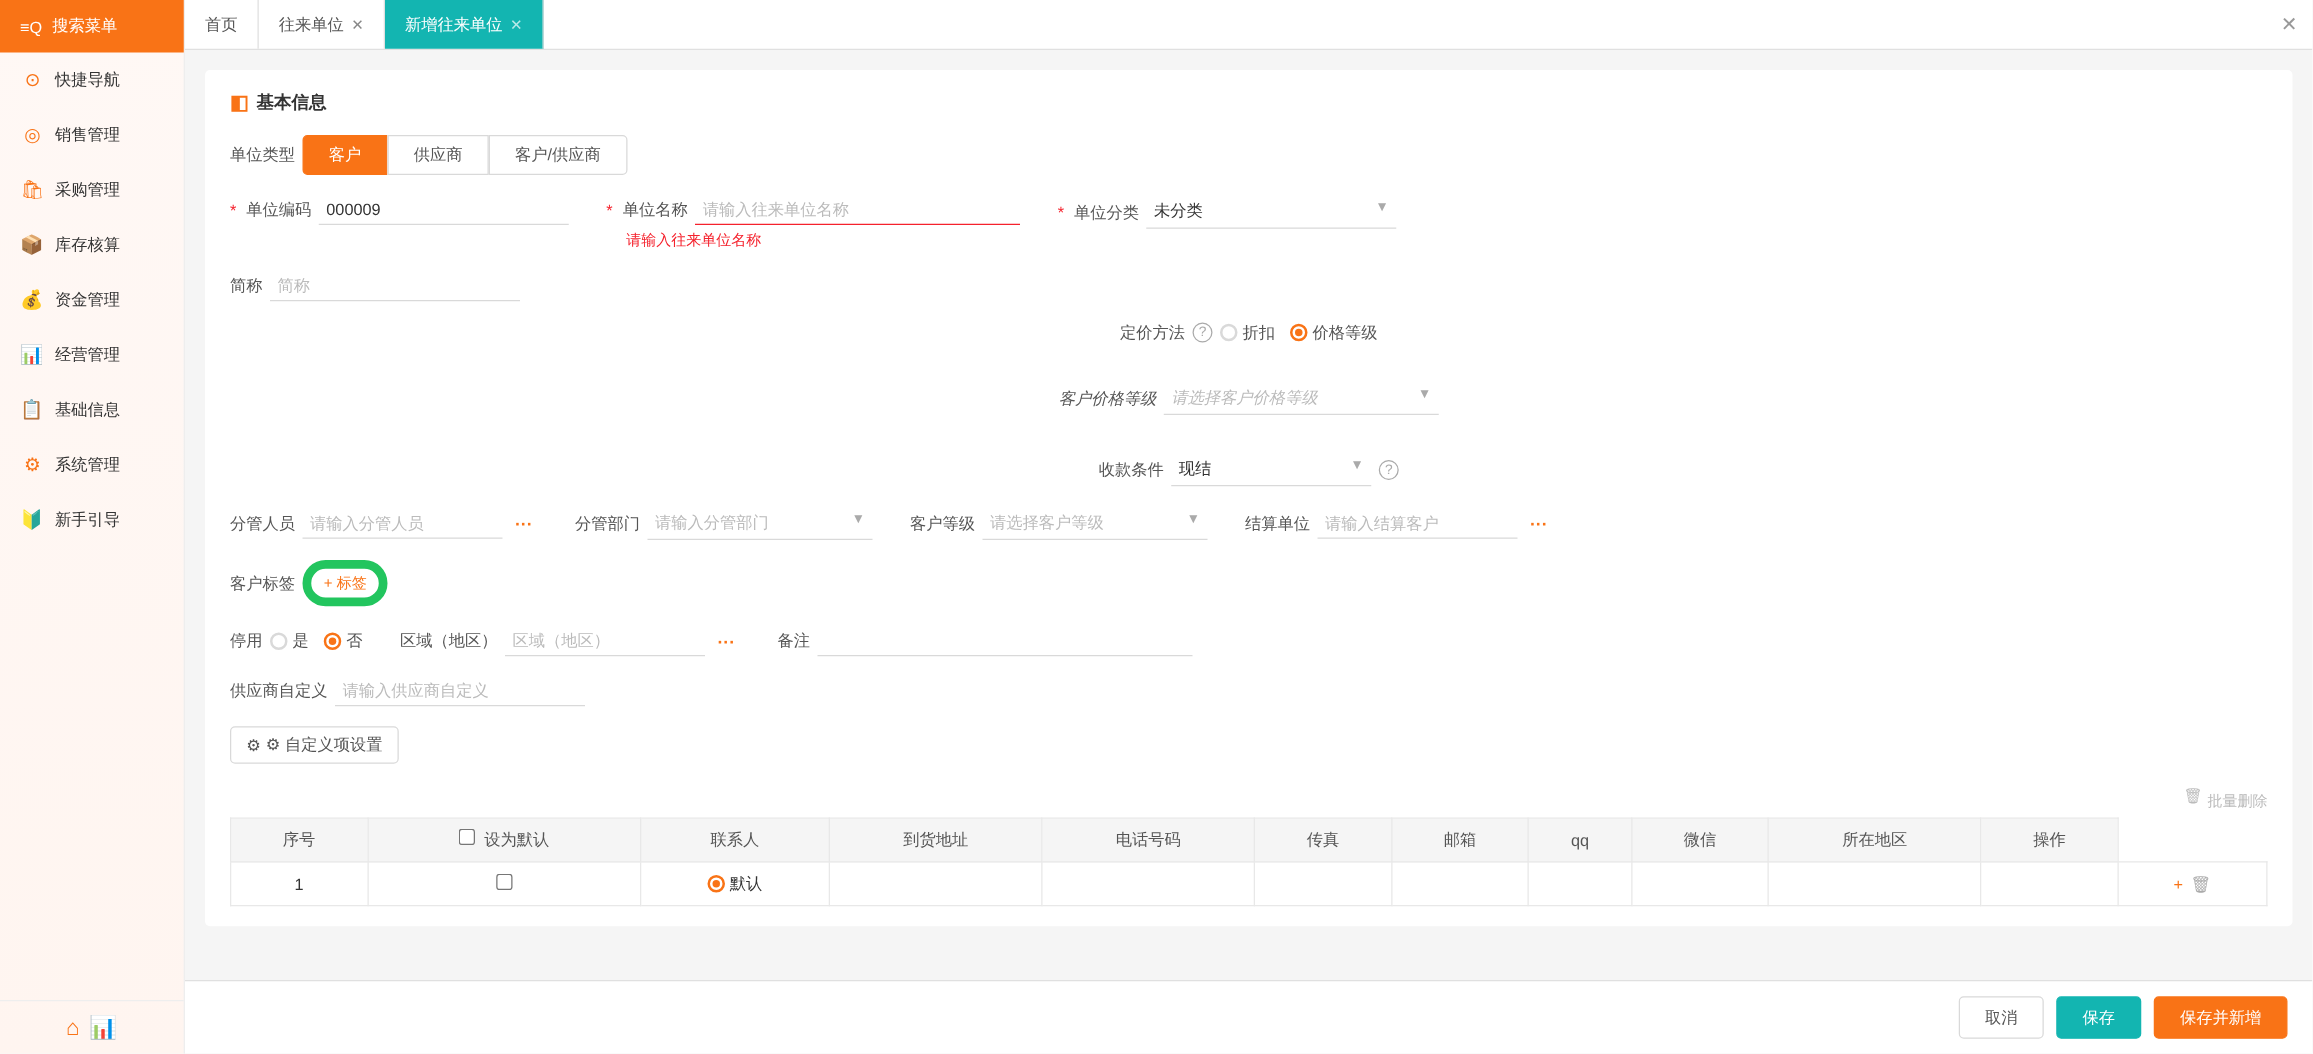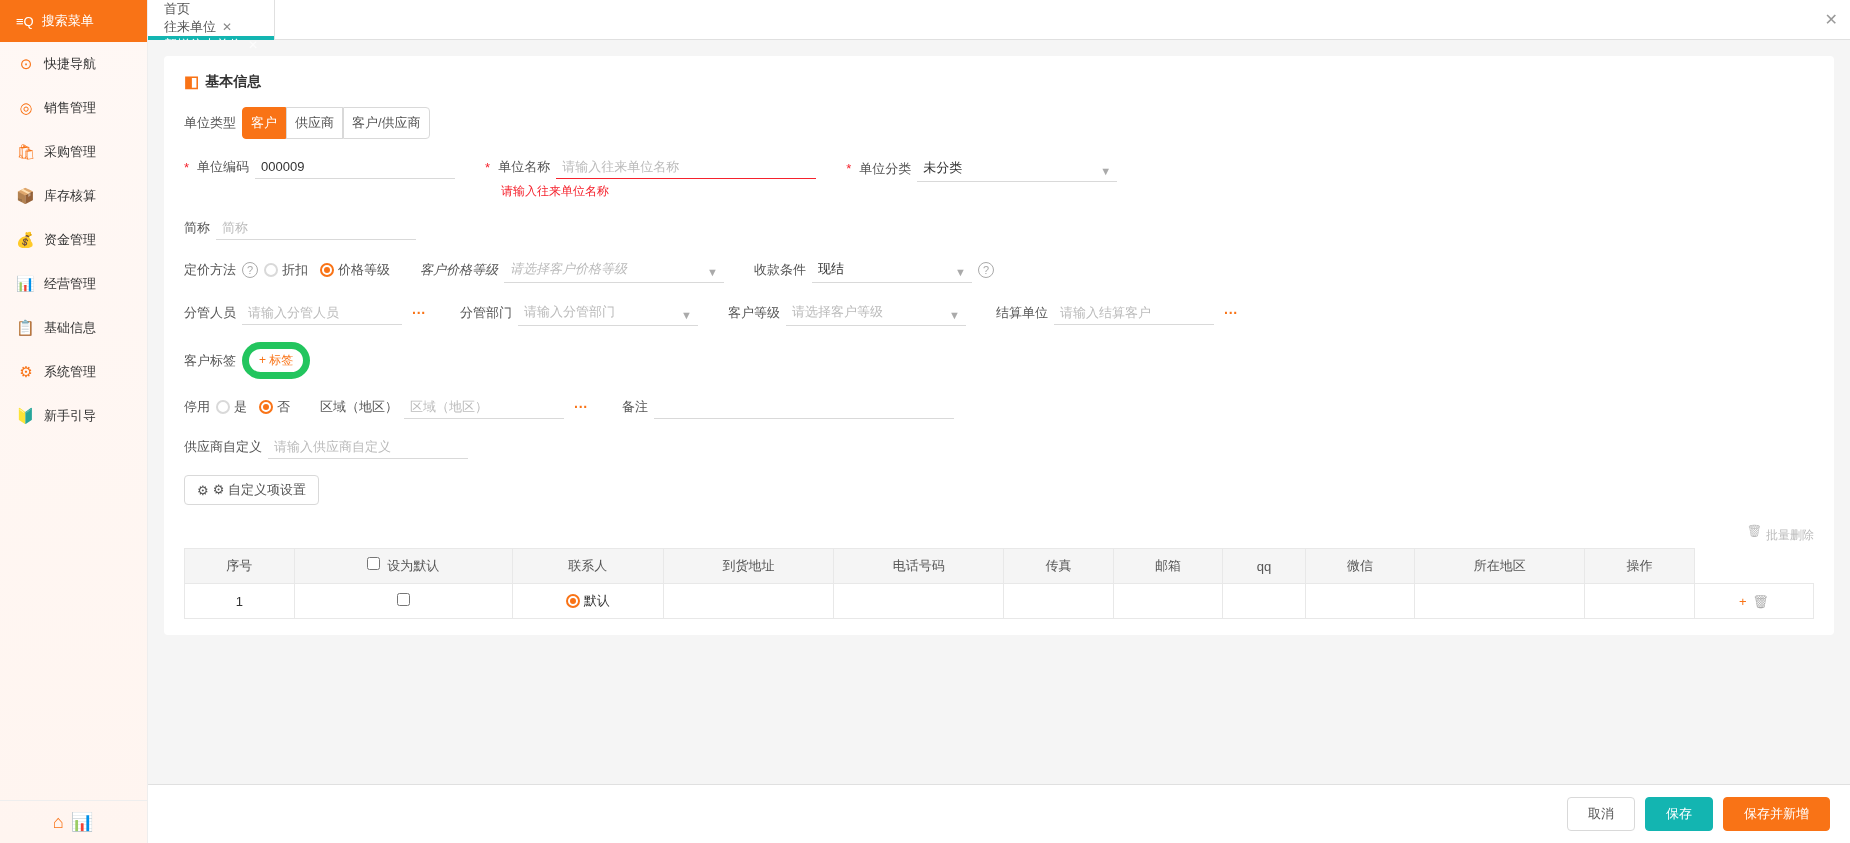--- a/index.html
+++ b/index.html
@@ -158,40 +158,40 @@
     }
     .form-input.error-border { border-bottom-color: #f5222d; }
     .form-input::placeholder { color: #bbb; }
     .error-msg {
       color: #f5222d;
       font-size: 12px;
       margin-top: 2px;
     }
     .form-select {
       display: flex;
-      align-items: flex-end;
+      align-items: flex-start;
       gap: 4px;
       border: none;
       border-bottom: 1px solid #d9d9d9;
       padding: 4px 6px;
       cursor: pointer;
       min-width: 160px;
       color: #333;
       background: transparent;
     }
     .form-select .placeholder { color: #bbb; }
     .form-select .chevron { color: #aaa; font-size: 11px; margin-left: auto; }
 
     
     .unit-type-btns {
       display: flex;
       gap: 0;
     }
     .unit-type-btn {
-      padding: 6px 8px;
+      padding: 6px 20px;
       border: 1px solid #d9d9d9;
       background: white;
       cursor: pointer;
       font-size: 13px;
       color: #555;
     }
     .unit-type-btn:first-child { border-radius: 4px 0 0 4px; }
     .unit-type-btn:last-child { border-radius: 0 4px 4px 0; }
     .unit-type-btn.active {
       background: #f97316;
@@ -384,21 +384,21 @@
     <div class="sidebar-bottom-item">
       <span style="font-size:18px; margin-right:8px;">⌂</span>
       <span style="font-size:18px;">📊</span>
     </div>
   </div>
 </div>
 
 <div class="main">
 
   <div class="tab-bar">
-    <div id="tabs-container" style="display:flex; align-items:stretch;flex-direction:column;">
+    <div id="tabs-container" style="display:flex; align-items:stretch;">
         <div class="tab">
           <span>首页</span>
         </div>
         <div class="tab">
           <span>往来单位</span>
           <span class="close-icon">✕</span>
         </div>
         <div class="tab active">
           <span>新增往来单位</span>
           <span class="close-icon">✕</span>
@@ -450,21 +450,21 @@
         </div>
       </div>
 
       <div class="form-row">
         <div class="form-field">
           <span class="form-label">简称</span>
           <input class="form-input" style="width: 200px;" placeholder="简称">
         </div>
       </div>
 
-      <div class="form-row" style="gap:30px; align-items:center;">
+      <div class="form-row" style="gap:30px; align-items:center;flex-direction:column;">
         <div class="form-field">
           <span class="form-label">定价方法</span>
           <span class="help-icon">?</span>
           <div class="radio-group">
             <div class="radio-item">
               <div class="radio-circle"></div>
               <span>折扣</span>
             </div>
             <div class="radio-item">
               <div class="radio-circle checked"></div>

